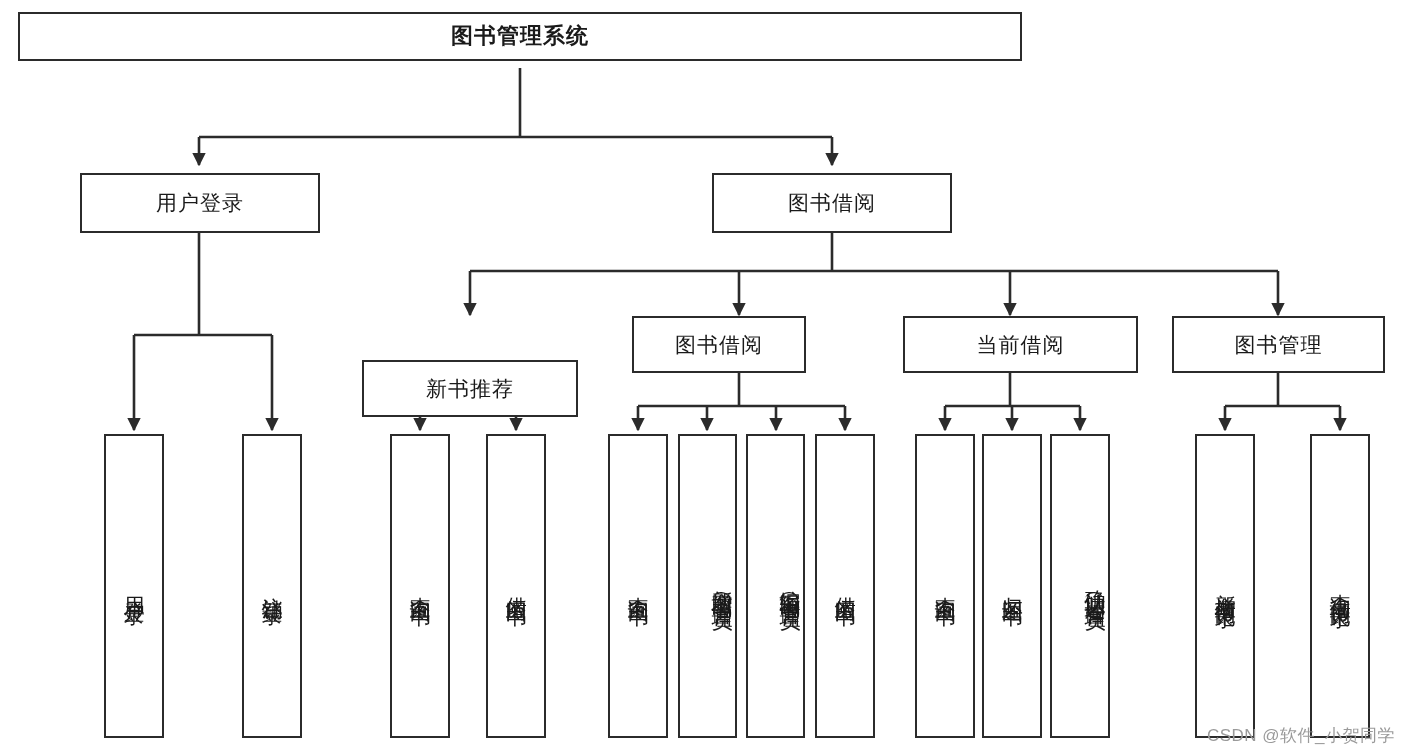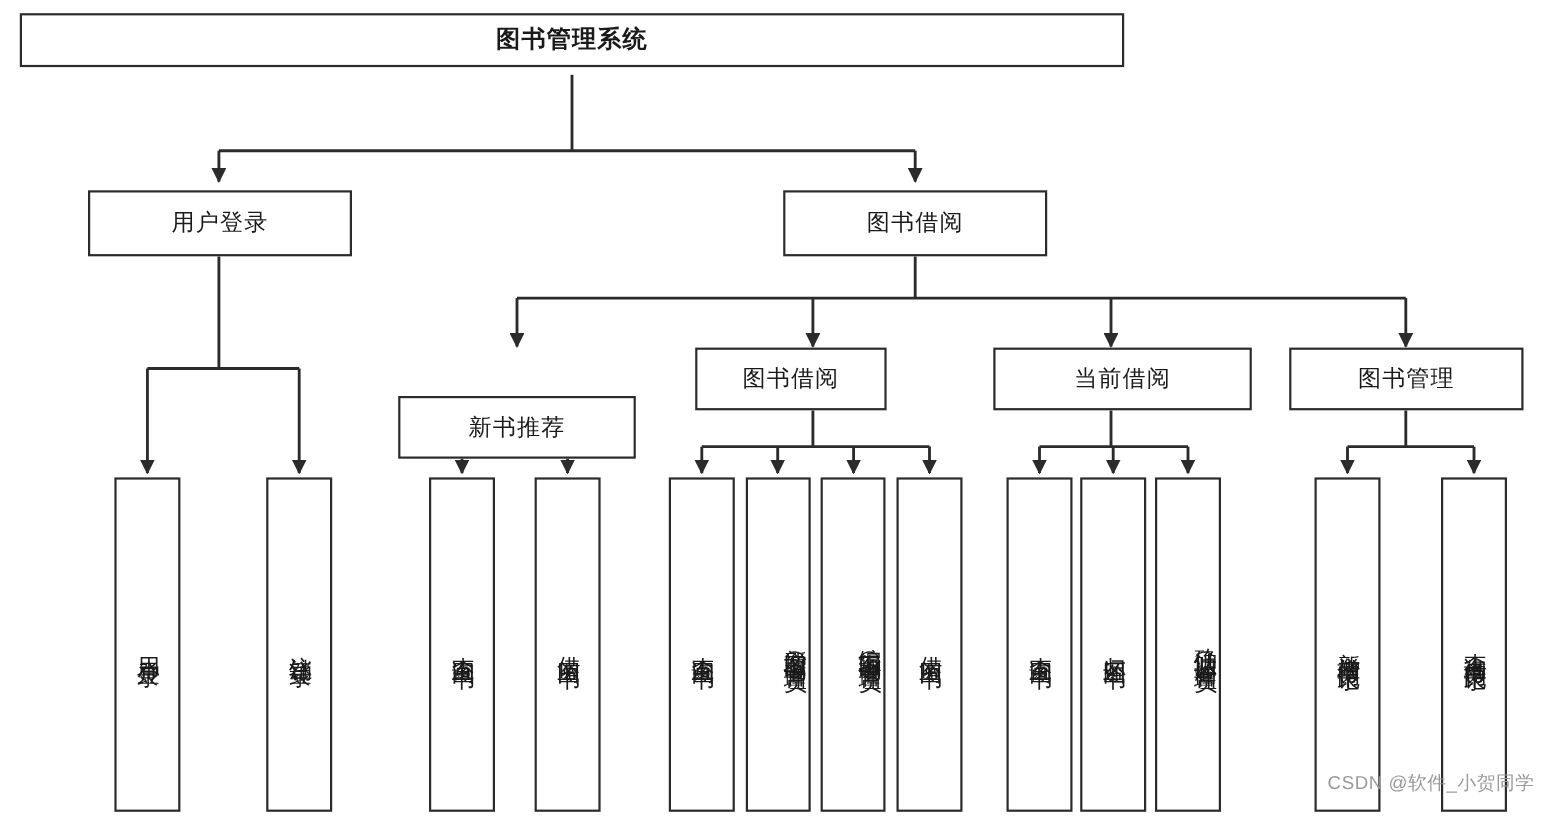--- a/index.html
+++ b/index.html
@@ -57,21 +57,21 @@
     padding-bottom: 6px;
     text-align: center;
     overflow: hidden;
   }
   .node-v.v-center {
     align-items: center;
   }
   #watermark {
     position: absolute;
     right: 10px;
-    bottom: 24px;
+    bottom: 0;
     font-size: 17px;
     color: #9a9a9a;
     white-space: nowrap;
     letter-spacing: 0.5px;
   }
 </style>
 </head>
 <body>
 
 <div id="diagram-root">

